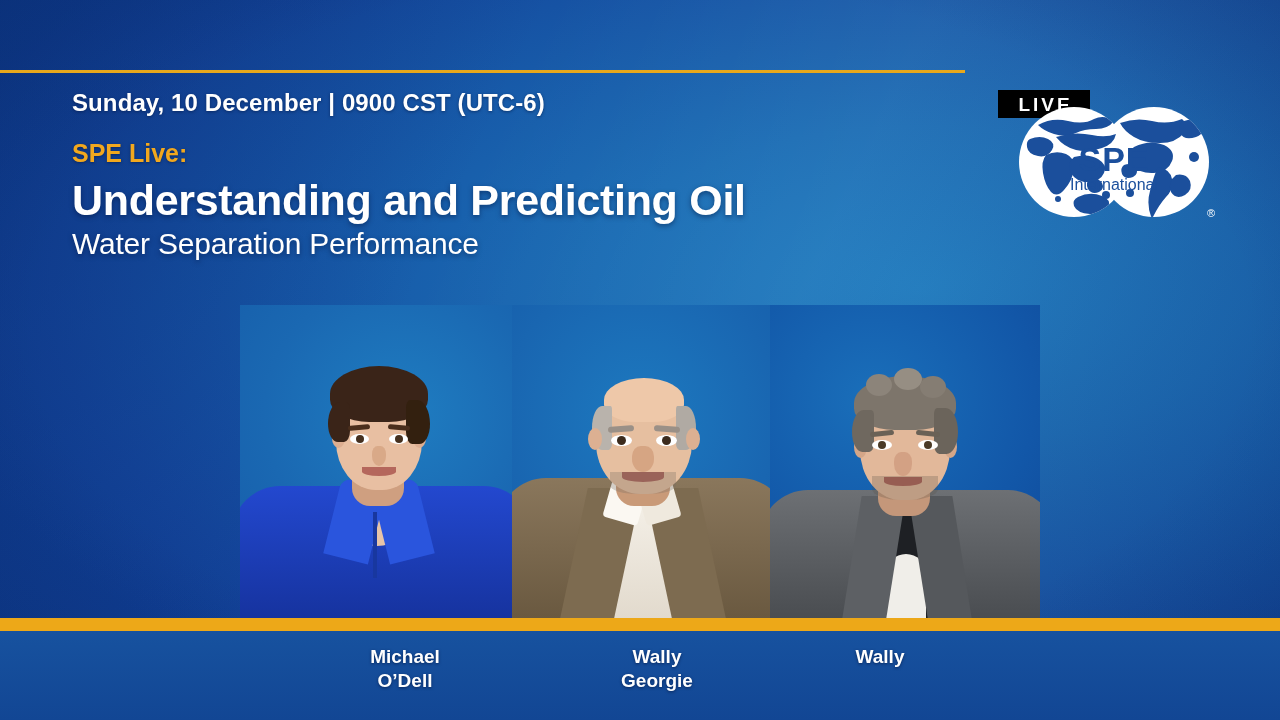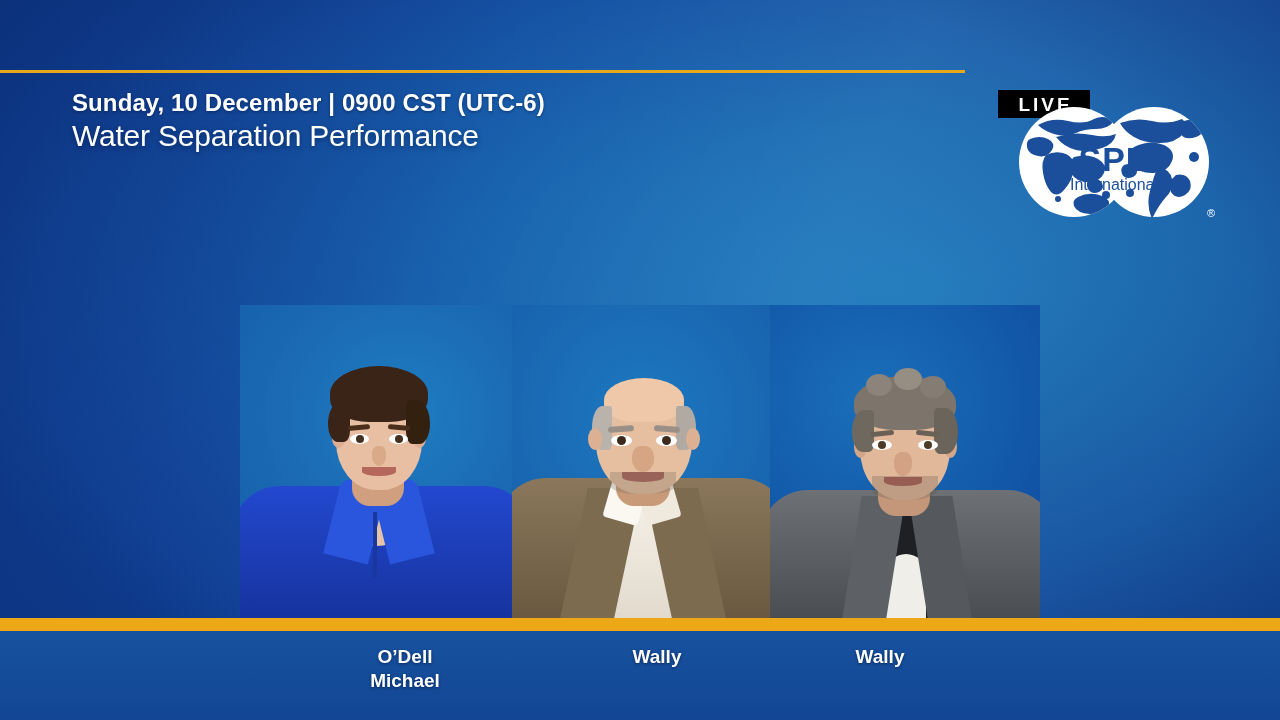--- a/index.html
+++ b/index.html
@@ -189,20 +189,22 @@
       <g>
         <text x="106" y="66" text-anchor="middle" fill="#1b4f9c" font-family="Liberation Sans, sans-serif" font-size="34" font-weight="700" letter-spacing="1">SPE</text>
         <text x="106" y="85" text-anchor="middle" fill="#1b4f9c" font-family="Liberation Sans, sans-serif" font-size="16" font-weight="400">International</text>
       </g>
       <text x="203" y="112" text-anchor="middle" fill="#ffffff" font-family="Liberation Sans, sans-serif" font-size="11">®</text>
     </svg>
   </div>
 
   <div class="headline">
     <div class="date-line">Sunday, 10 December | 0900 CST (UTC-6)</div>
+    <div class="eyebrow">SPE Live:</div>
+    <div class="title-1">Understanding and Predicting Oil</div>
     <div class="title-2">Water Separation Performance</div>
   </div>
 
   <div class="photos">
 
     <div class="photo p0">
       <div class="ph-bg b0"></div>
       <div class="figure">
 
         <div class="torso" style="left:-8px;width:300px;height:132px;background:linear-gradient(180deg,#2348cf 0%,#16339f 100%);"></div>
@@ -312,24 +314,25 @@
       </div>
     </div>
 
   </div>
 
   <div class="gold-bar"></div>
   <div class="bottom-bar"></div>
 
   <div class="names">
     <div class="name-cell n0">
+      <span class="ln">Michael</span>
       <span class="ln">O’Dell</span>
-      <span class="ln">Michael</span>
     </div>
     <div class="name-cell n1">
       <span class="ln">Wally</span>
+      <span class="ln">Georgie</span>
     </div>
     <div class="name-cell n2">
       <span class="ln">Wally</span>
     </div>
   </div>
 
 </div>
 
 </body></html>

